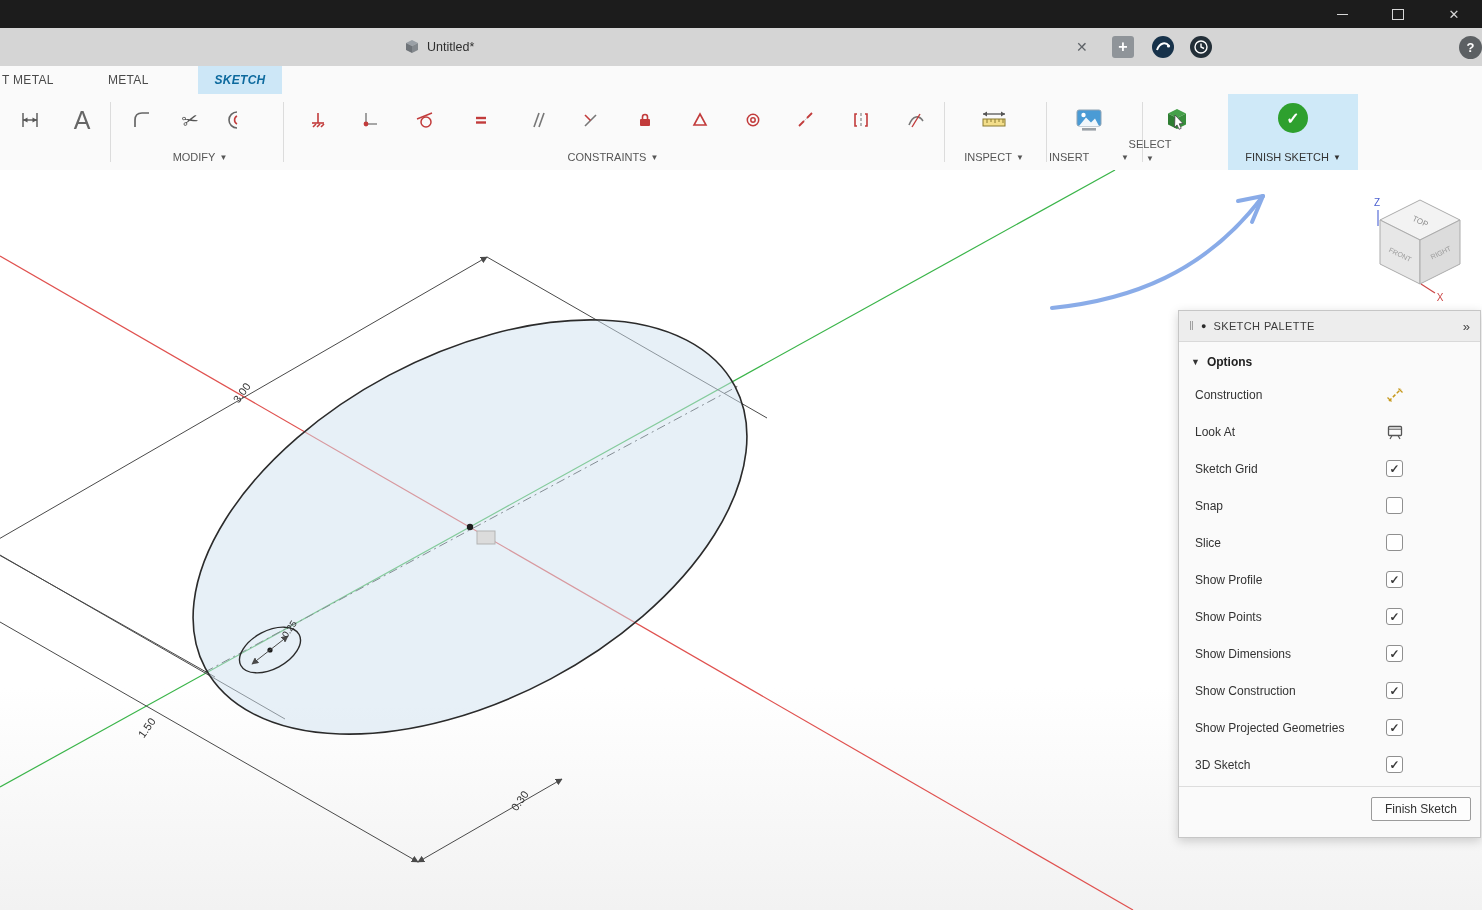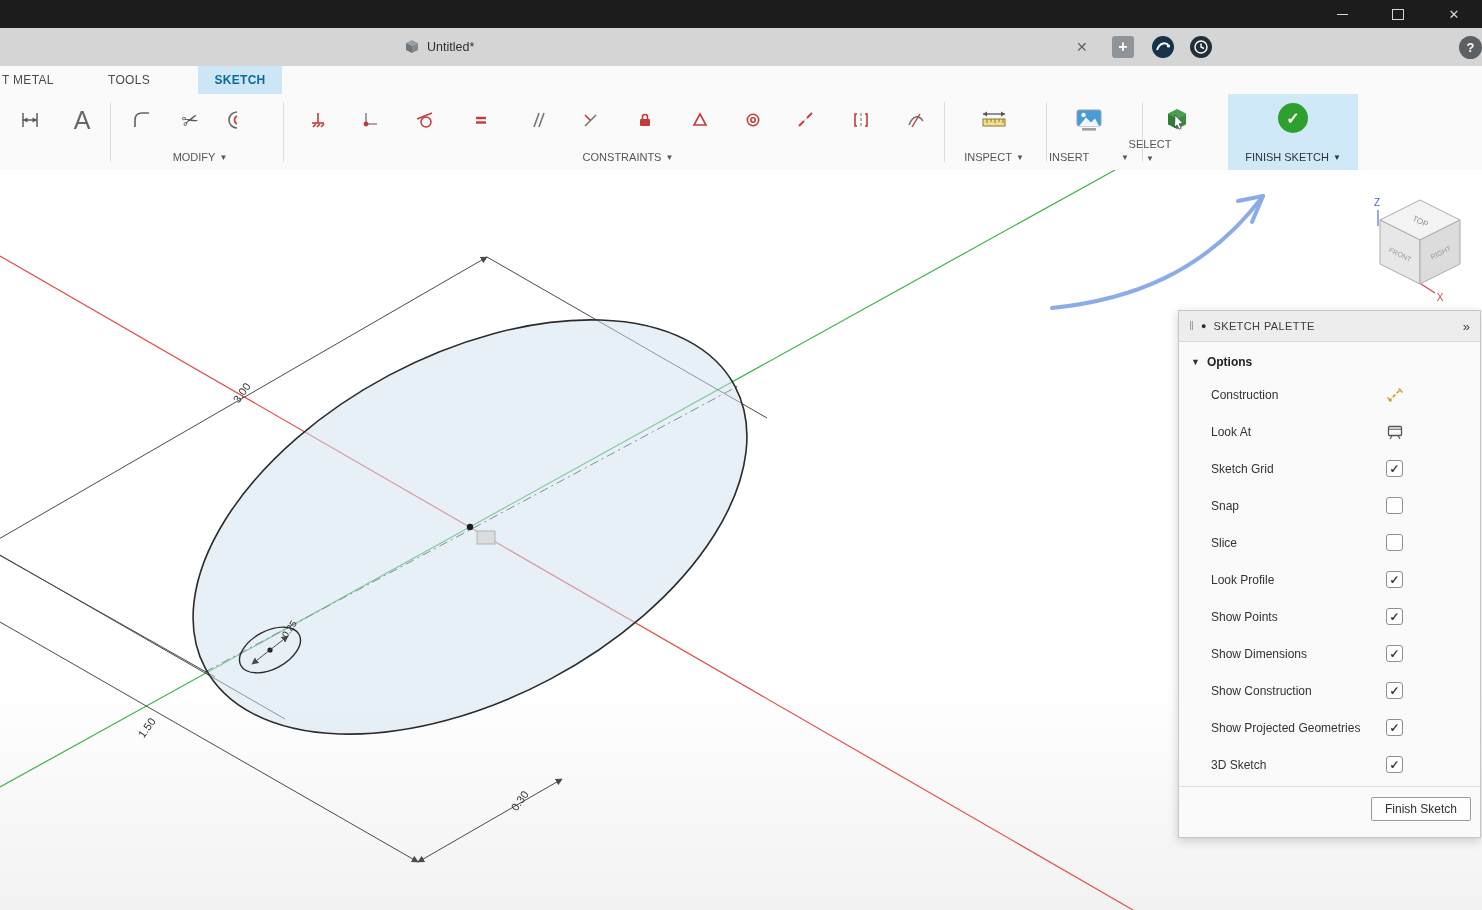--- a/index.html
+++ b/index.html
@@ -29,21 +29,21 @@
             font-size:12px;color:#3a3a3a;}
   .helpbtn{position:absolute;left:1459px;top:8px;width:23px;height:23px;border-radius:50%;
            background:#5c6063;color:#fff;font-size:13px;font-weight:700;display:flex;
            align-items:center;justify-content:center;}
 
   
   .ribbon{position:absolute;left:0;top:66px;width:100%;height:104px;background:#fafafa;
           border-bottom:1px solid #d8d8d8;}
   .rtab{position:absolute;top:0;height:28px;display:flex;align-items:center;font-size:12px;
         color:#4a4a4a;letter-spacing:.3px;}
-  .rtab.active{background:#cde7f7;color:#0d6a9e;font-weight:700;justify-content:center;}
+  .rtab.active{background:#cde7f7;color:#0d6a9e;font-weight:700;justify-content:center;font-style:italic;}
   .tools-row{position:absolute;left:0;top:28px;right:0;bottom:0;}
   .tool{position:absolute;top:8px;width:36px;height:36px;display:flex;align-items:center;
         justify-content:center;}
   .glyphA{font-size:25px;color:#666;}
   .glyph-trim{font-size:20px;color:#555;transform:rotate(-15deg);}
   .group-label{position:absolute;bottom:7px;font-size:11px;color:#555;transform:translateX(-50%);
                white-space:nowrap;display:flex;gap:4px;align-items:center;}
   .group-label .caret{font-size:8px;color:#555;}
   .vdiv{position:absolute;top:8px;bottom:8px;width:1px;background:#dcdcdc;}
   .finish-block{position:absolute;left:1228px;top:0;width:130px;height:76px;background:#cfe9f8;
@@ -66,21 +66,21 @@
   .phead{height:30px;min-height:30px;background:#ededed;border-bottom:1px solid #d9d9d9;
          display:flex;align-items:center;padding:0 10px;gap:7px;}
   .grip{color:#9a9a9a;font-size:12px;}
   .bullet{font-size:9px;color:#2b2b2b;}
   .ptitle{font-size:11px;color:#3c3c3c;letter-spacing:.4px;}
   .pcollapse{margin-left:auto;color:#444;font-size:13px;}
   .poptions{display:flex;align-items:center;gap:7px;padding:13px 0 7px 12px;font-size:12px;
             font-weight:700;color:#222;}
   .poptions .caret{font-size:9px;color:#333;}
   .prow{position:relative;display:flex;align-items:center;height:37px;min-height:37px;
-        padding-left:32px;}
+        padding-left:16px;}
   .prow .lbl{font-size:12px;color:#333;}
   .prow .ctl{position:absolute;left:207px;display:flex;align-items:center;}
   .cb{width:15px;height:15px;border:1.5px solid #8f8f8f;border-radius:3px;background:#fff;
       display:flex;align-items:center;justify-content:center;font-size:12px;font-weight:700;
       color:#3a3a3a;line-height:1;}
   .pfoot{margin-top:auto;border-top:1px solid #ddd;height:50px;min-height:50px;position:relative;}
   .finish-sketch-btn{position:absolute;right:9px;top:10px;padding:4px 13px;font-size:12px;
       color:#333;background:#fdfdfd;border:1px solid #9b9b9b;border-radius:2px;}
 </style>
 </head>
@@ -132,21 +132,21 @@
     <div class="helpbtn">
         <span>?</span>
       </div>
   </div>
 
   <div class="ribbon">
     <div class="rtab" style="left:2px;justify-content:center;">
         <span>T METAL</span>
       </div>
     <div class="rtab" style="left:108px;">
-        <span>TOOLS</span>
+        <span>METAL</span>
       </div>
     <div class="rtab active" style="left:198px;width:84px;">
         <span>SKETCH</span>
       </div>
 
     <div class="tools-row">
 
       <div class="tool" style="left:12px;">
         <svg width="20" height="20" viewBox="0 0 20 20">
           <g stroke="#555" stroke-width="1.4">
@@ -258,21 +258,21 @@
           <path d="M13 3 H15 V15 H13" fill="none" stroke="#c23b3b" stroke-width="1.6"></path>
           <line x1="9" y1="2" x2="9" y2="16" stroke="#888" stroke-width="1.2" stroke-dasharray="3 2"></line>
         </svg>
       </div>
       <div class="tool" style="left:898px;">
         <svg width="18" height="18" viewBox="0 0 18 18">
           <path d="M2 14 C6 4 12 4 16 10" fill="none" stroke="#777" stroke-width="1.6"></path>
           <line x1="5" y1="16" x2="13" y2="3" stroke="#c23b3b" stroke-width="1.4"></line>
         </svg>
       </div>
-      <div class="group-label" style="left:628px;margin-top:30px;">
+      <div class="group-label" style="left:613px;margin-top:30px;">
         <span>CONSTRAINTS</span>
           <span class="caret">▼</span>
       </div>
       <div class="vdiv" style="left:944px;"></div>
 
       <div class="tool" style="left:976px;">
         <svg width="28" height="22" viewBox="0 0 28 22">
           <line x1="3" y1="5" x2="25" y2="5" stroke="#555" stroke-width="1.3"></line>
           <path d="M3 5 l4 -2.4 v4.8 z" fill="#555"></path>
             <path d="M25 5 l-4 -2.4 v4.8 z" fill="#555"></path>
@@ -439,21 +439,21 @@
           <span class="cb"></span>
         </span>
     </div>
     <div class="prow">
       <span class="lbl">Slice</span>
       <span class="ctl">
           <span class="cb"></span>
         </span>
     </div>
     <div class="prow">
-      <span class="lbl">Look Profile</span>
+      <span class="lbl">Show Profile</span>
       <span class="ctl">
           <span class="cb">✓</span>
         </span>
     </div>
     <div class="prow">
       <span class="lbl">Show Points</span>
       <span class="ctl">
           <span class="cb">✓</span>
         </span>
     </div>

